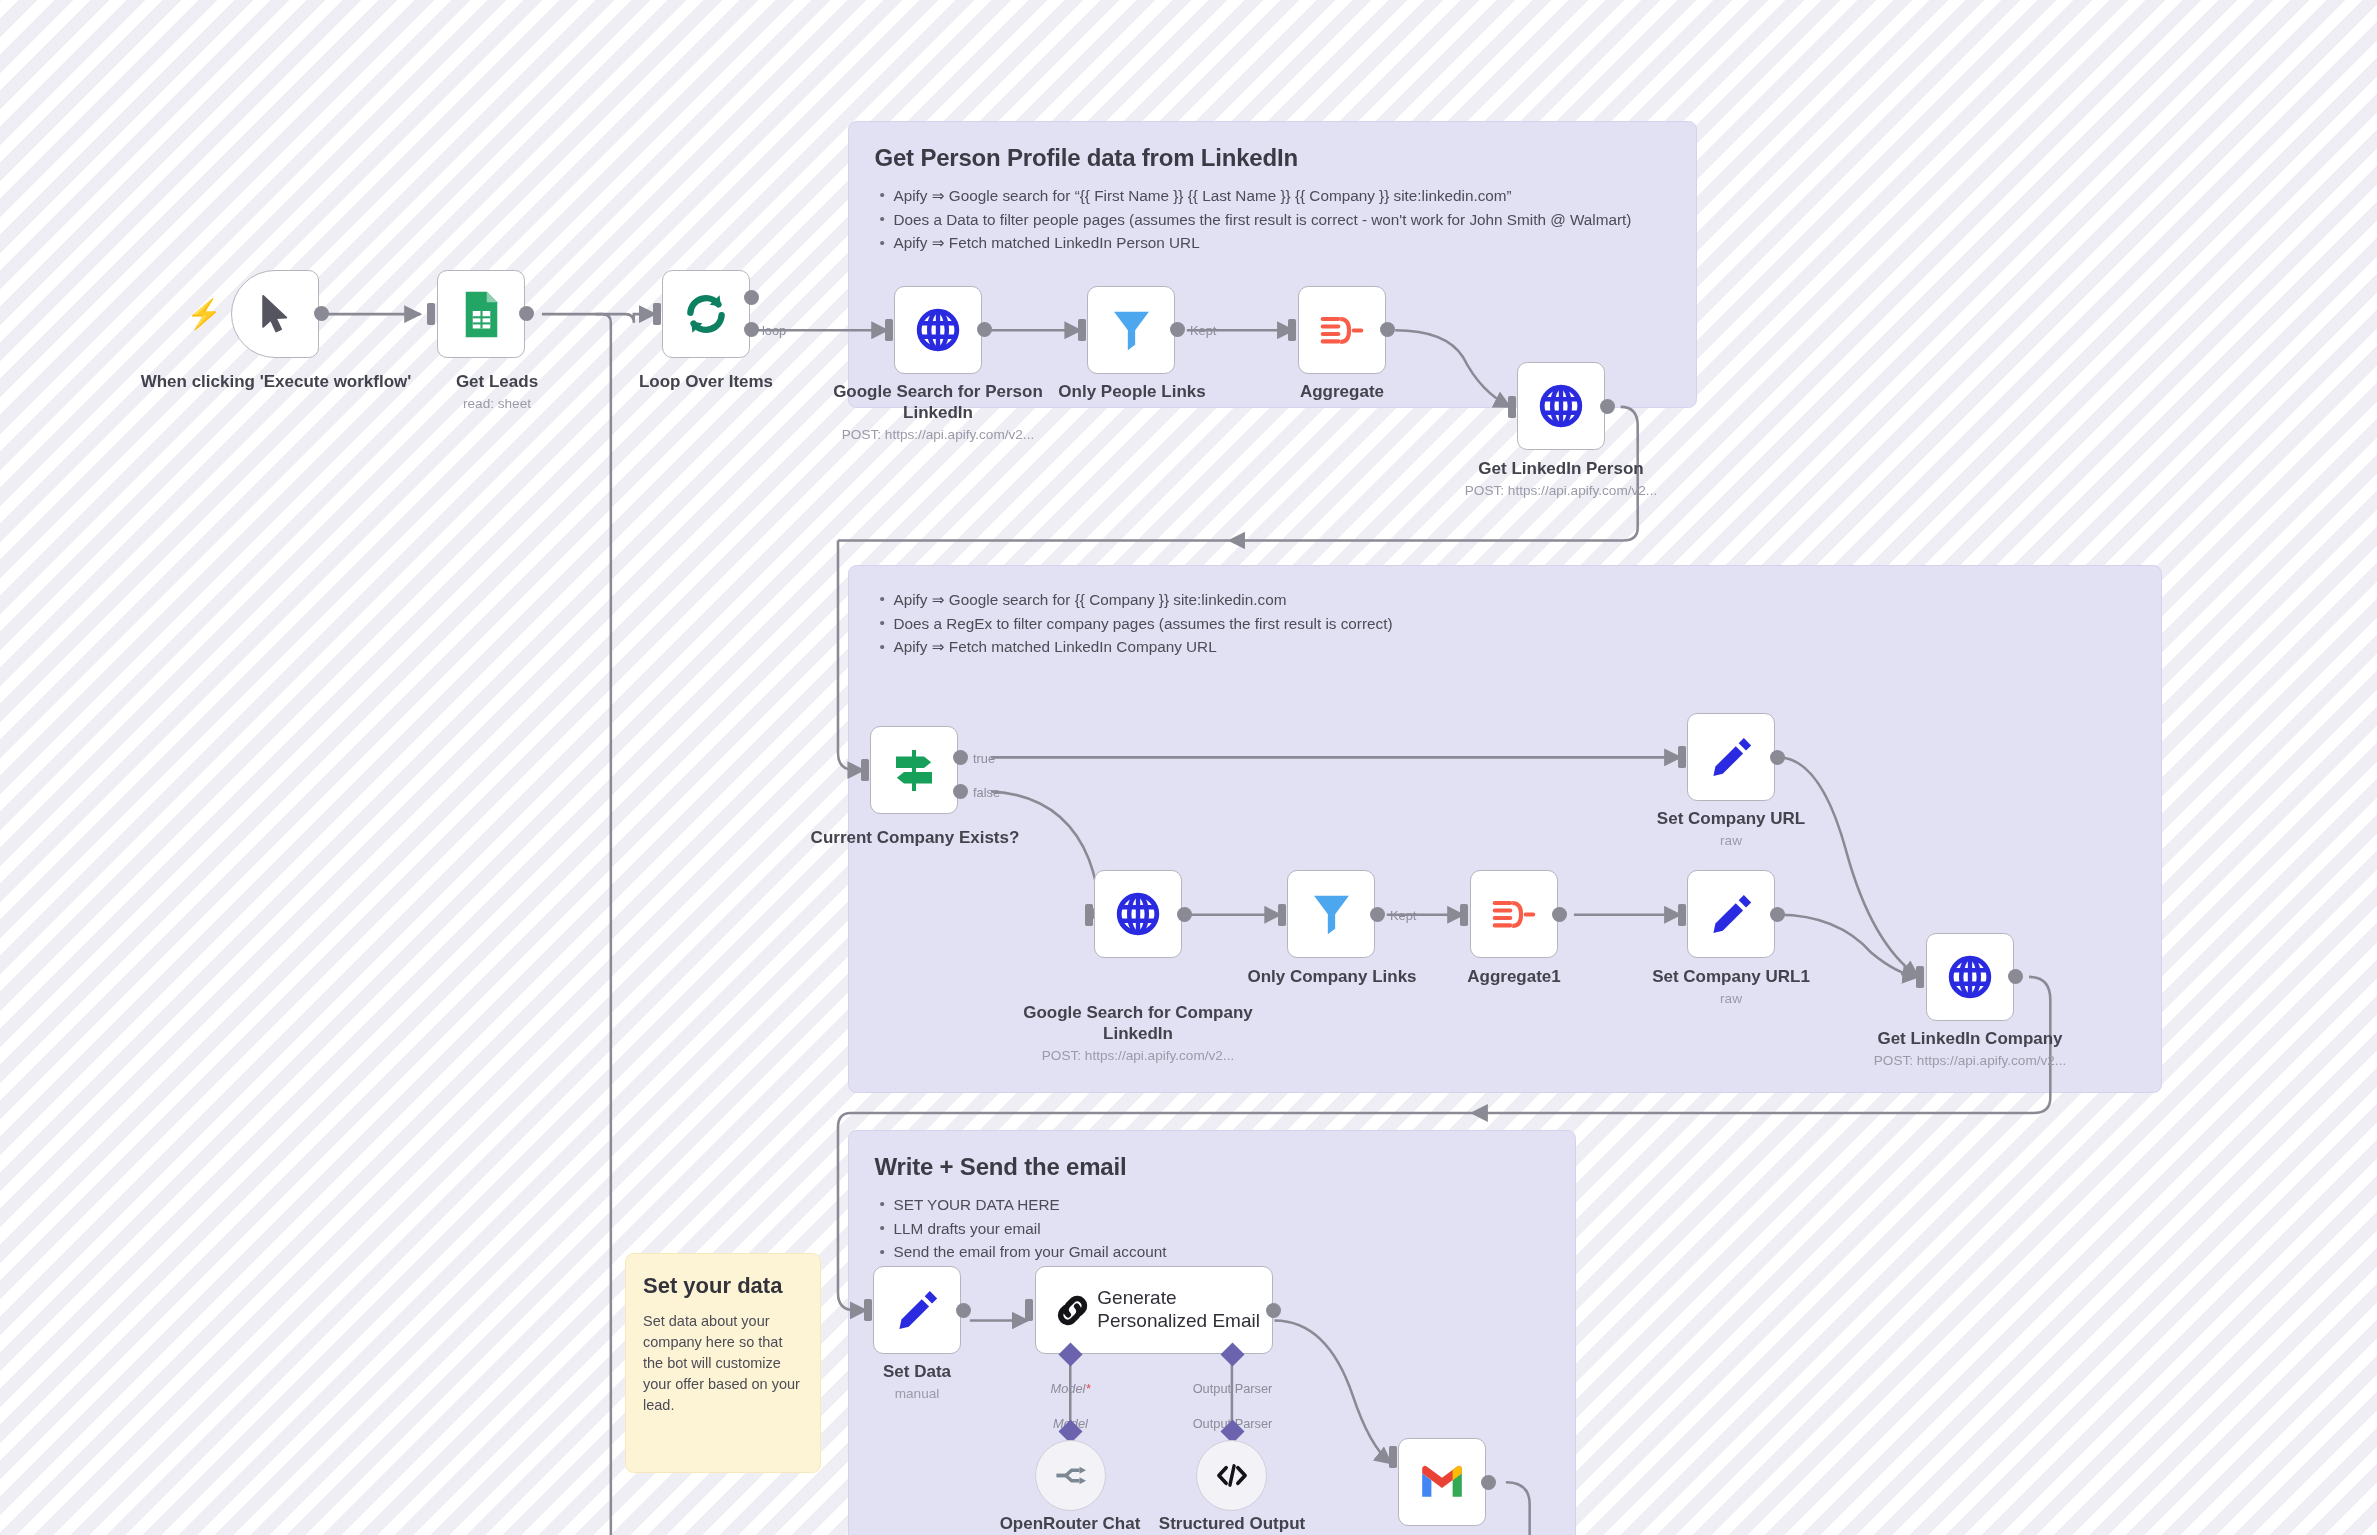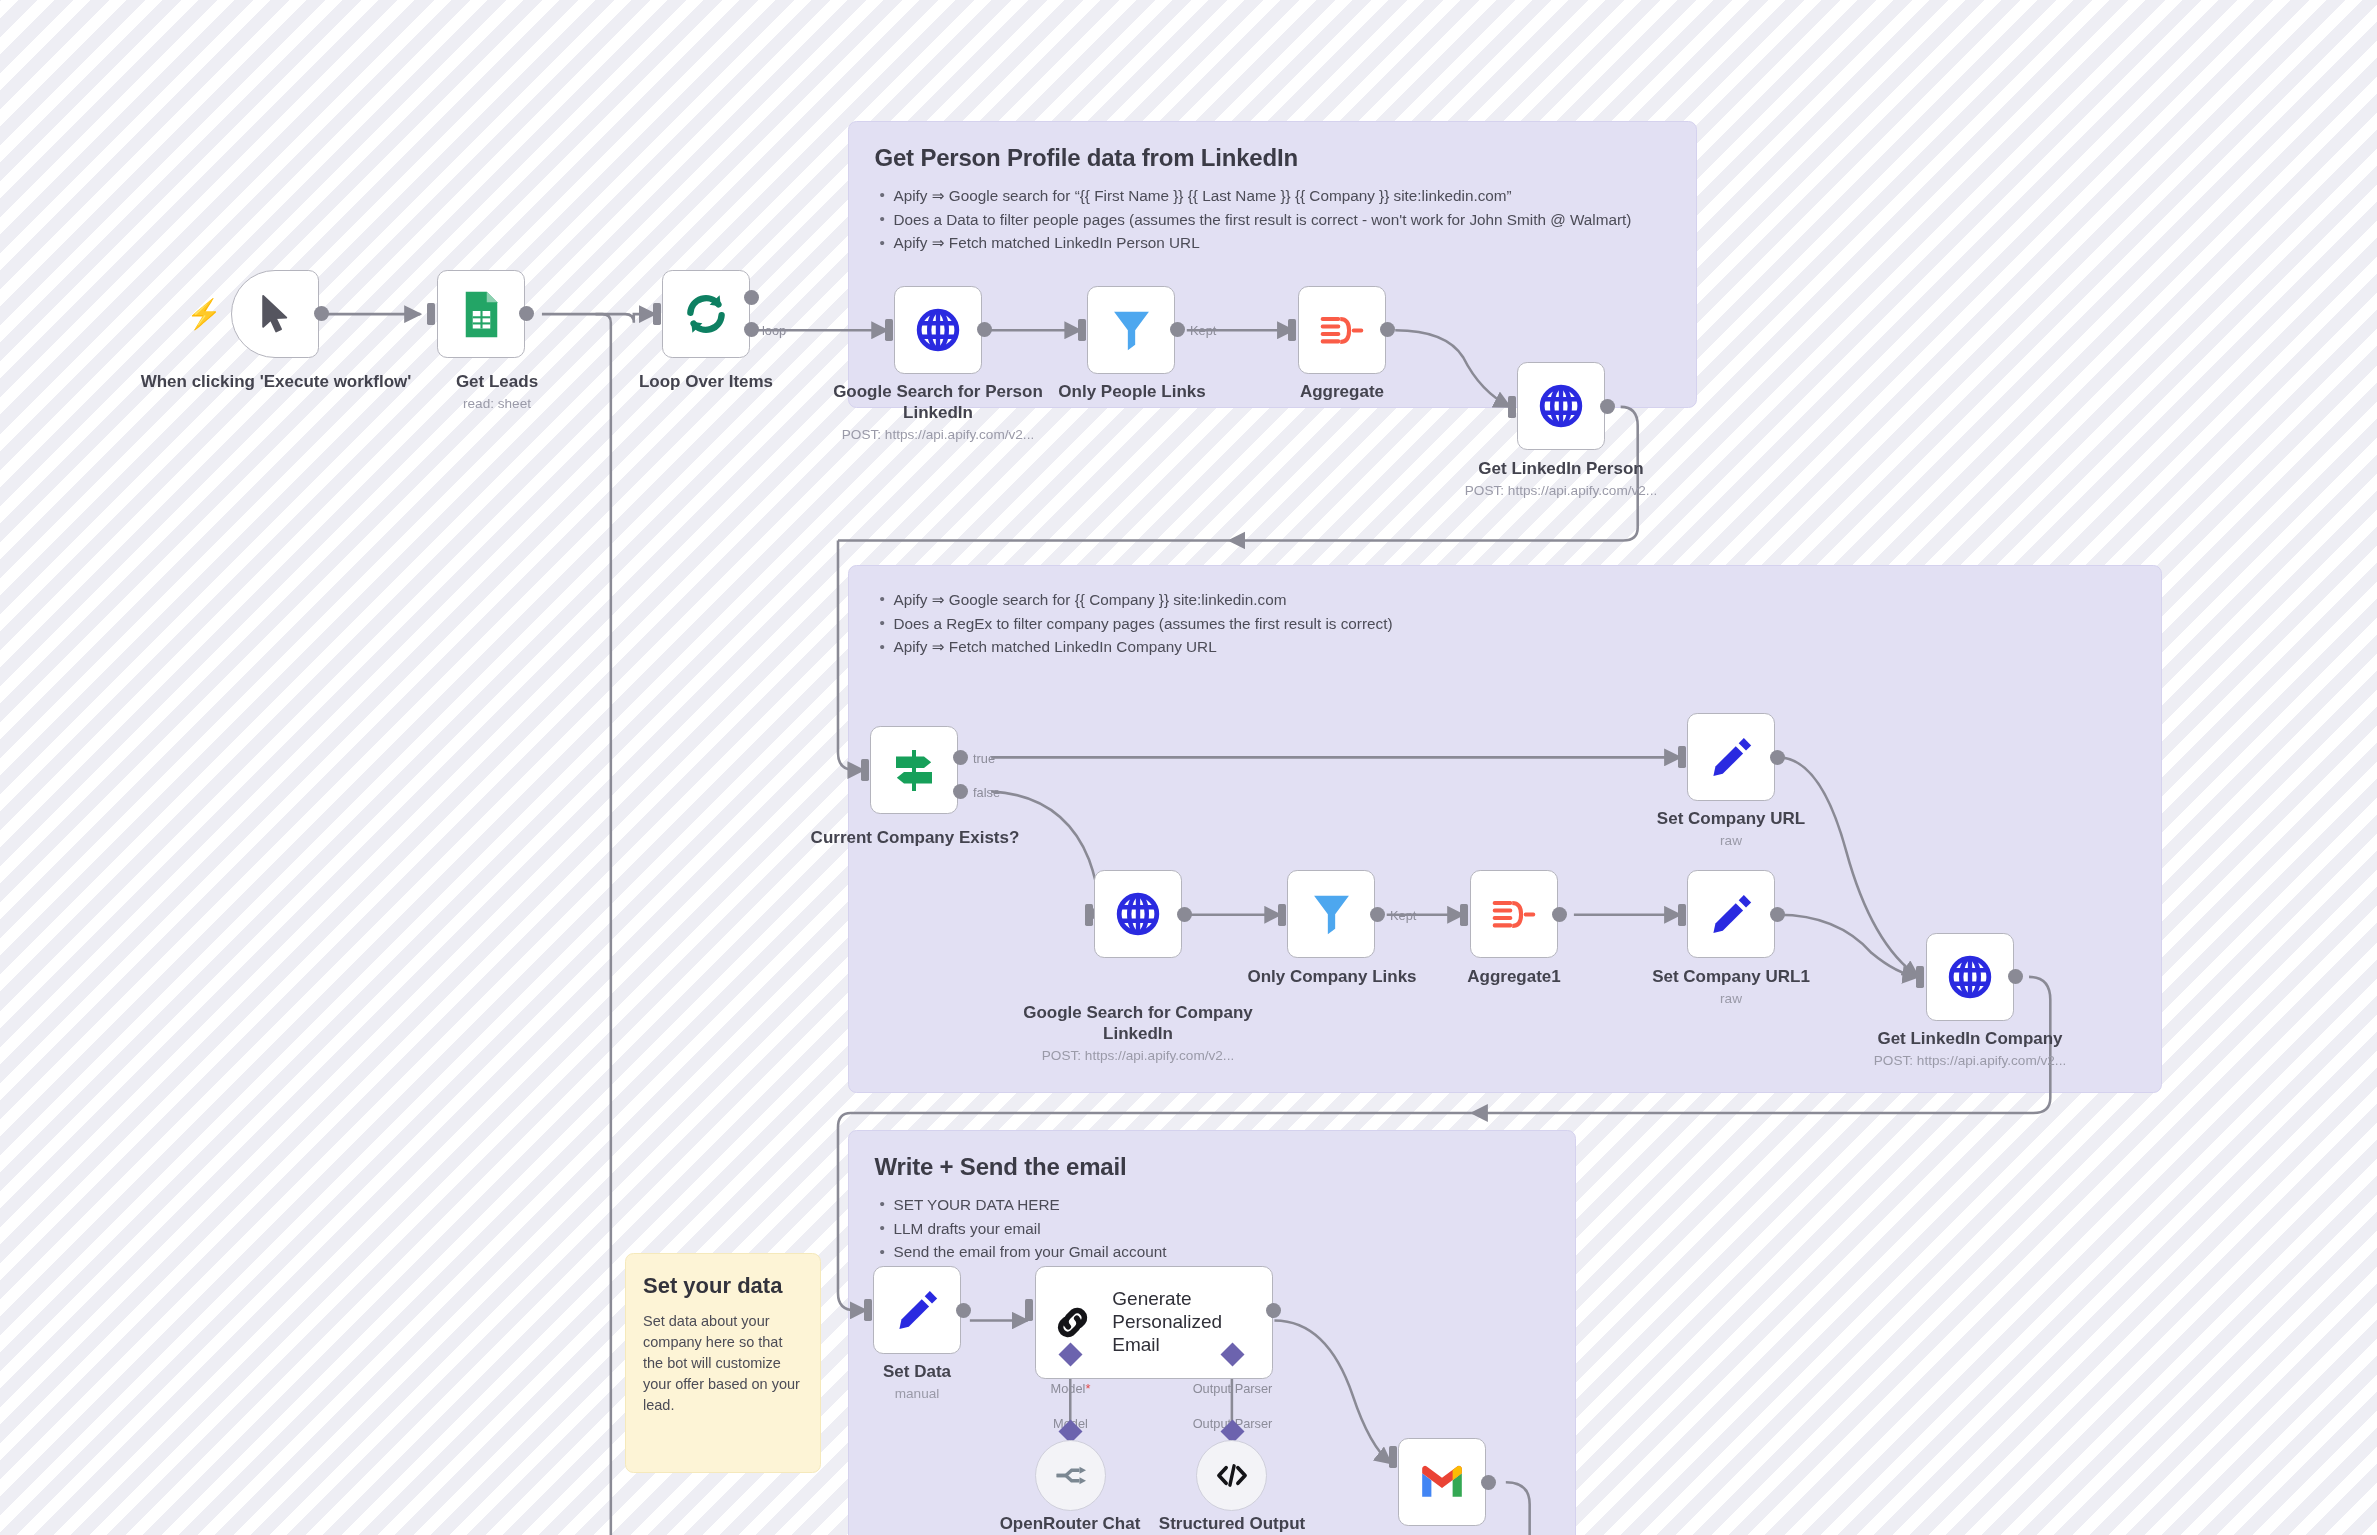--- a/index.html
+++ b/index.html
@@ -79,24 +79,24 @@
     border-radius: 10.2px;
     display: flex;
     align-items: center;
     justify-content: center;
   }
   .node.trigger {
     border-top-left-radius: 44px;
     border-bottom-left-radius: 44px;
   }
   .node.wide {
-    width: 238px; height: 113px;
+    width: 238px; height: 88px;
     justify-content: flex-start;
     padding-left: 15.3px;
-    gap: 18px;
+    gap: 3px;
   }
   .node.round {
     width: 71px; height: 71px;
     border-radius: 50%;
     background: #f3f3f7;
     border: 0.9px solid #cfcfdb;
   }
   .node-wide-label {
     font-size: 19px;
     color: #2f2f38;
@@ -517,21 +517,21 @@
         <path d="M9.6 14.4 a4 4 0 0 1 0-5.6 l2.6-2.6 a4 4 0 0 1 5.6 5.6 l-1.6 1.6" fill="none" stroke="#141418" stroke-width="3.2" stroke-linecap="round"></path>
         <path d="M14.4 9.6 a4 4 0 0 1 0 5.6 l-2.6 2.6 a4 4 0 0 1-5.6-5.6 l1.6-1.6" fill="none" stroke="#141418" stroke-width="3.2" stroke-linecap="round"></path>
       </svg>
     </span>
     <span class="node-wide-label">Generate
 Personalized Email</span>
   </div>
   <div class="dot" style="left:1266px; top:1303px;"></div>
 
   <div class="diamond" style="left:1062px; top:1346px;"></div>
-  <div class="sublabel" style="left:994px; top:1363px;">
+  <div class="sublabel" style="left:994px; top:1363px;font-style:italic;">
     <span>Model</span><span class="required-dot">*</span><br>
     <span>Model</span>
   </div>
   <div class="diamond" style="left:1224px; top:1346px;"></div>
   <div class="sublabel" style="left:1156px; top:1363px;">
     <span>Output Parser</span><br>
     <span>Output Parser</span>
   </div>
 
   <div class="diamond" style="left:1062px; top:1423px;"></div>

